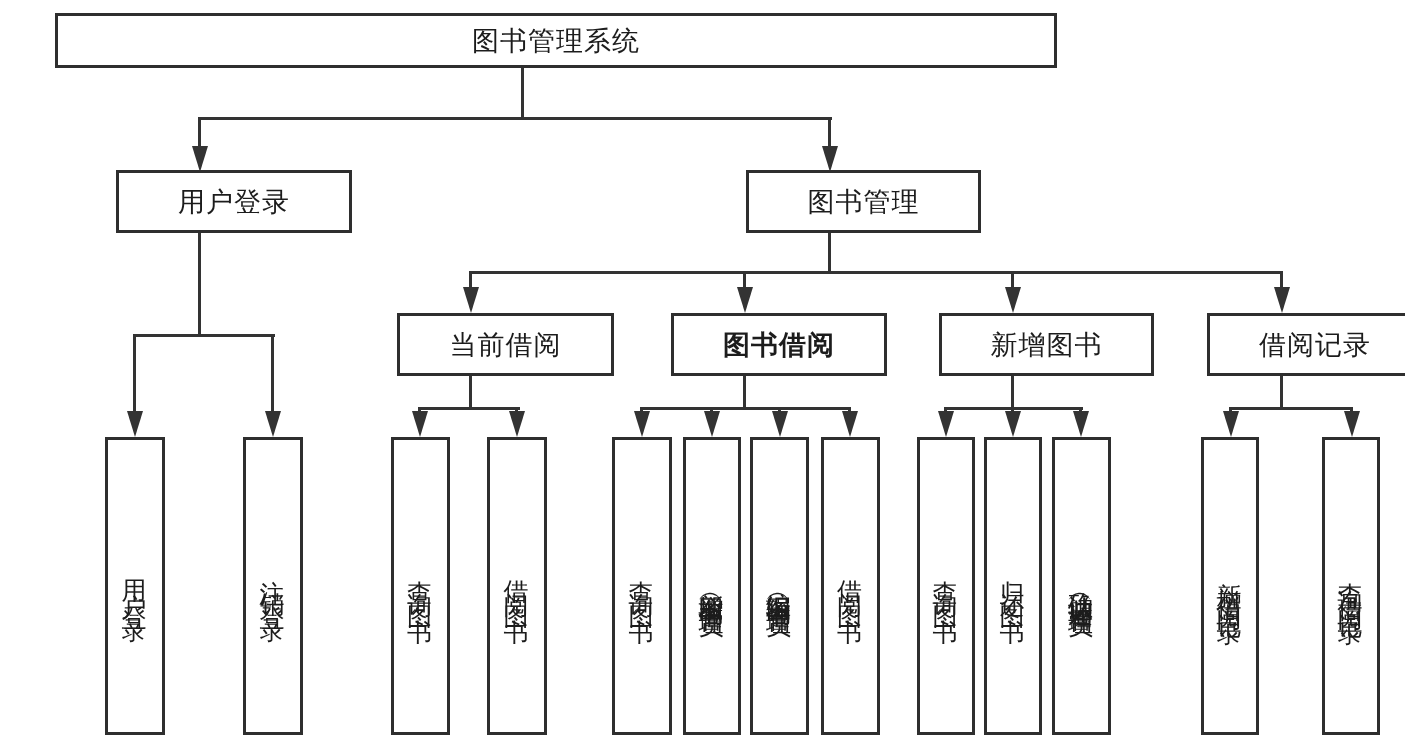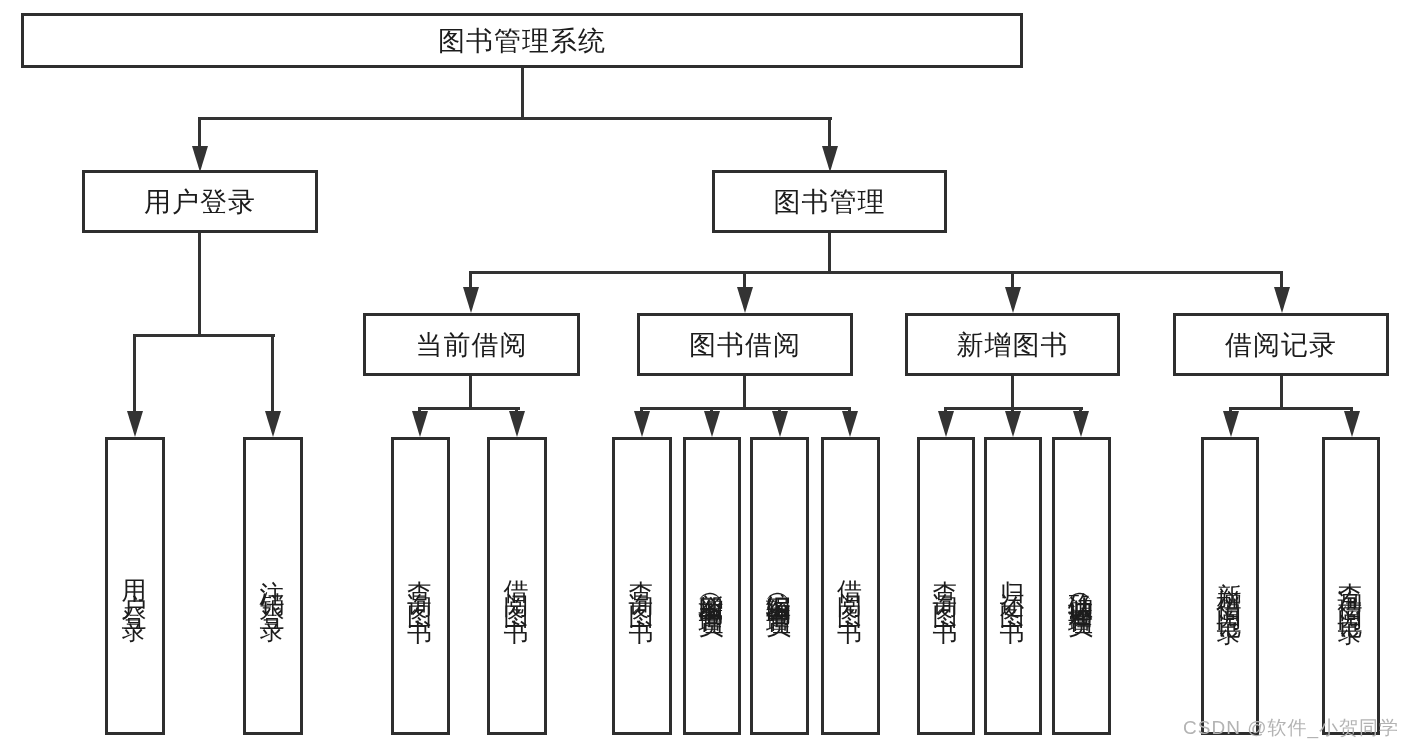--- a/index.html
+++ b/index.html
@@ -13,21 +13,21 @@
   .box{
     position:absolute;
     box-sizing:border-box;
     border:3px solid #2e2e2e;
     background:#ffffff;
     display:flex;
     align-items:center;
     justify-content:center;
     color:#1c1c1c;
   }
-  .hbox{ font-size:27px; letter-spacing:1px; }
+  .hbox{ font-size:27px; letter-spacing:1px;margin-left:34px; }
   .vbox{
     font-size:25px;
   }
   .vtext{
     writing-mode:vertical-rl;
     text-orientation:mixed;
     white-space:nowrap;
     letter-spacing:3px;
   }
   .vl{ position:absolute; width:3px; background:#333333; }
@@ -83,21 +83,21 @@
   <div class="vl" style="left:743px;top:271px;height:20px;"></div>
   <div class="ah" style="left:737px;top:287px;"></div>
   <div class="vl" style="left:1011px;top:271px;height:20px;"></div>
   <div class="ah" style="left:1005px;top:287px;"></div>
   <div class="vl" style="left:1280px;top:271px;height:20px;"></div>
   <div class="ah" style="left:1274px;top:287px;"></div>
 
   <div class="box hbox" style="left:363px;top:313px;width:217px;height:63px;">
     <span>当前借阅</span>
   </div>
-  <div class="box hbox" style="left:637px;top:313px;width:216px;height:63px;">
+  <div class="box hbox" style="left:637px;top:313px;width:216px;height:63px;font-weight:bold;">
     <span>图书借阅</span>
   </div>
   <div class="box hbox" style="left:905px;top:313px;width:215px;height:63px;">
     <span>新增图书</span>
   </div>
   <div class="box hbox" style="left:1173px;top:313px;width:216px;height:63px;">
     <span>借阅记录</span>
   </div>
 
   <div class="vl" style="left:469px;top:376px;height:34px;"></div>
@@ -171,15 +171,14 @@
     <span class="vtext" style="letter-spacing: 3px;">确认归还（管理员）</span>
   </div>
 
   <div class="box vbox" style="left:1201px;top:437px;width:58px;height:298px;">
     <span class="vtext" style="letter-spacing: 8px;">新增借阅记录</span>
   </div>
   <div class="box vbox" style="left:1322px;top:437px;width:58px;height:298px;">
     <span class="vtext" style="letter-spacing: 8px;">查询借阅记录</span>
   </div>
 
-  <div class="watermark">CSDN @软件_小贺同学</div>
 
 </div>
 
 </body></html>

